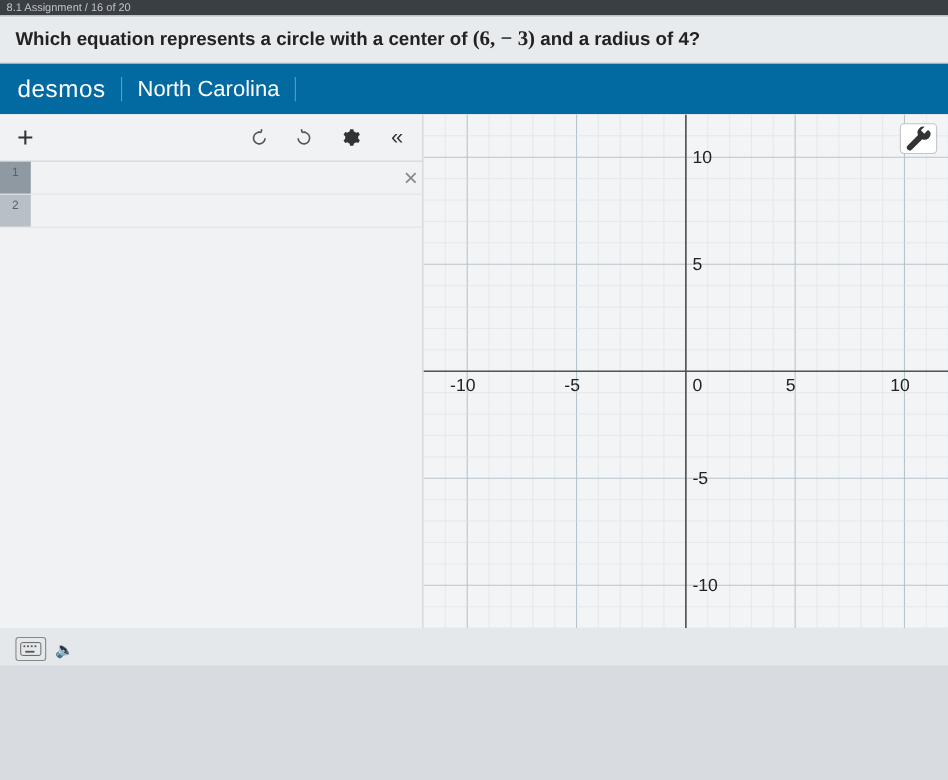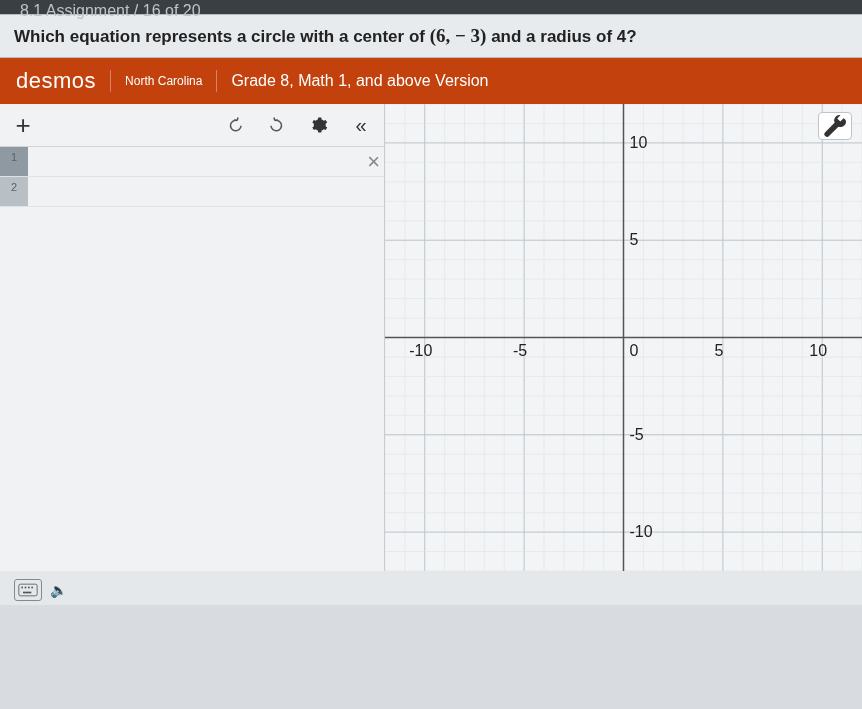--- a/index.html
+++ b/index.html
@@ -6,59 +6,59 @@
 body {
   font-family: Arial, Helvetica, sans-serif;
   background: #d8dce0;
   width: 862px;
   height: 709px;
   overflow: hidden;
 }
 .tab-bar {
   background: #3a3f44;
   color: #c0c4c8;
-  font-size: 16px;
-  padding: 2px 20px;
+  font-size: 10px;
+  padding: 2px 6px;
   height: 14px;
 }
 .question-bar {
   background: #e8ebee;
   border-top: 1px solid #b8bcc0;
   border-bottom: 1px solid #b8bcc0;
   padding: 10px 14px;
   font-size: 17px;
   color: #222;
   font-weight: bold;
 }
 .question-bar .math {
   font-family: "Times New Roman", serif;
   font-size: 19px;
 }
 .desmos-header {
-  background: #c2410c;
+  background: #0369a1;
   color: #fff;
   display: flex;
   align-items: center;
   padding: 10px 16px;
   gap: 14px;
 }
 .desmos-logo {
   font-weight: 300;
   font-size: 22px;
   letter-spacing: 0.5px;
 }
 .divider {
   width: 1px;
   height: 22px;
   background: rgba(255,255,255,0.35);
 }
 .version-label {
   font-size: 16px;
 }
-.nc-label { font-size: 12px; }
+.nc-label { font-size: 20px; }
 
 .workspace {
   display: flex;
   height: 467px;
   background: #f2f4f6;
 }
 .panel {
   width: 385px;
   background: #f0f2f4;
   position: relative;
@@ -170,21 +170,20 @@
   <span>Which equation represents a circle with a center of </span>
   <span class="math">(6, − 3)</span>
   <span> and a radius of 4?</span>
 </div>
 
 <div class="desmos-header">
   <span class="desmos-logo">desmos</span>
   <span class="divider"></span>
   <span class="nc-label">North Carolina</span>
   <span class="divider"></span>
-  <span class="version-label">Grade 8, Math 1, and above Version</span>
 </div>
 
 <div class="workspace">
   <div class="panel">
     <div class="toolbar">
       <button class="tool-btn plus">+</button>
       <div class="tool-spacer"></div>
       <button class="tool-btn">
         <svg viewBox="0 0 24 24" width="18" height="18">
             <path fill="none" stroke="#555" stroke-width="2" d="M15 6 A7 7 0 1 0 20 13 M15 6 l-4 -1 M15 6 l1 -4"></path>

